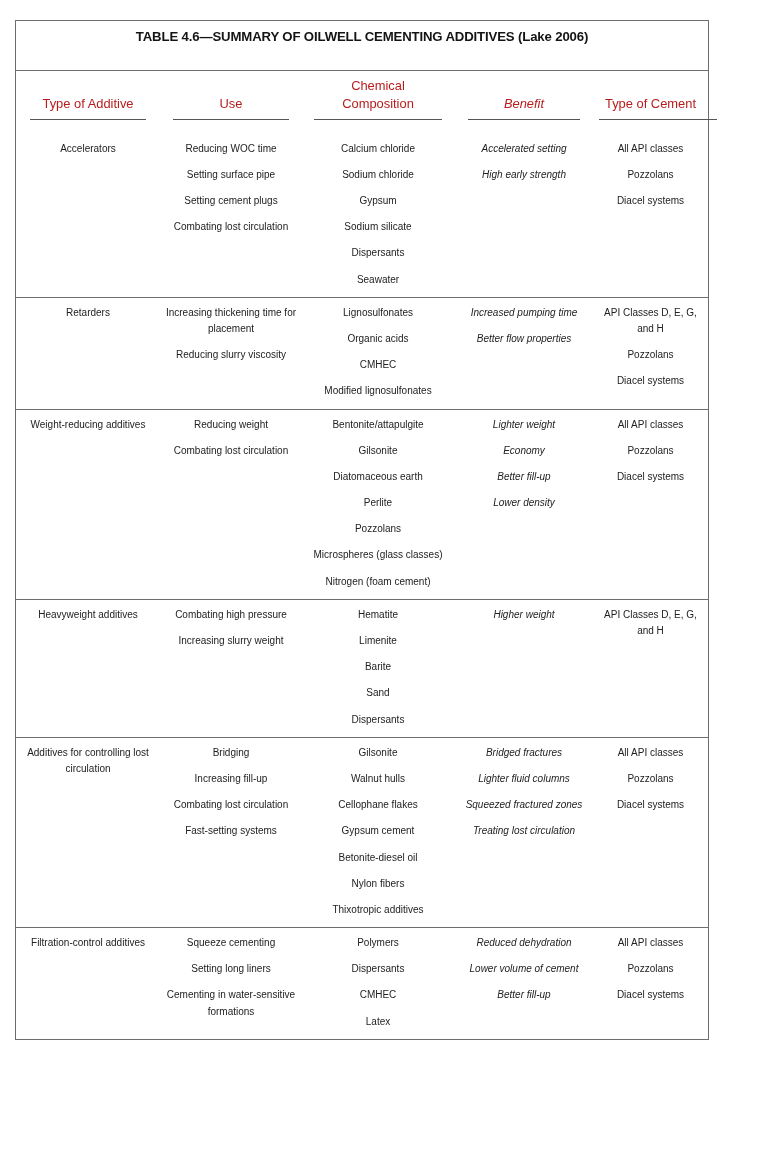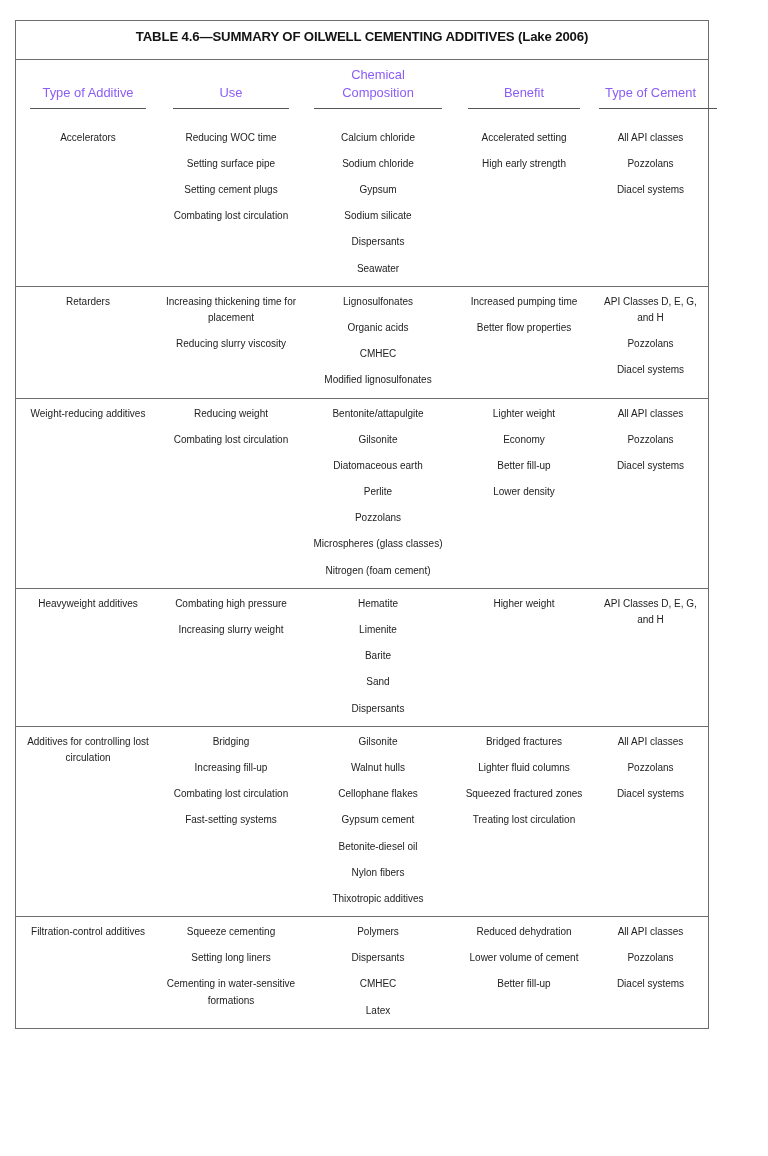--- a/index.html
+++ b/index.html
@@ -24,21 +24,21 @@
     box-sizing: border-box;
     background: #ffffff;
   }
 
   
   .tbl-title {
     text-align: center;
     font-size: 13.2px;
     font-weight: bold;
     letter-spacing: -0.15px;
-    padding: 8px 4px 15px 4px;
+    padding: 8px 4px 26px 4px;
     border-bottom: 1.5px solid #6d6d6d;
     color: #141414;
   }
 
   
   .row {
     display: flex;
     border-bottom: 1.3px solid #6d6d6d;
   }
   .row:last-child { border-bottom: none; }
@@ -49,29 +49,29 @@
     text-align: center;
     font-size: 10px;
     line-height: 1.62;
     color: #222222;
   }
 
   
   .c1 { width: 144px; }
   .c2 { width: 142px; }
   .c3 { width: 152px; }
-  .c4 { width: 140px; }
+  .c4 { width: 140px; font-style: italic; }
   .c5 { width: 113px; }
 
   
   .row.header .cell {
     padding-top: 6px;
     padding-bottom: 14px;
     font-size: 12.9px;
-    color: #8b5cf6;
+    color: #b91c1c;
     display: flex;
     flex-direction: column;
     justify-content: flex-end;
   }
   .row.header { border-bottom: none; }
   .hdr-txt { line-height: 1.42; }
   .hdr-rule {
     margin: 5px auto 0 auto;
     height: 0;
     border-top: 1.3px solid #555555;

